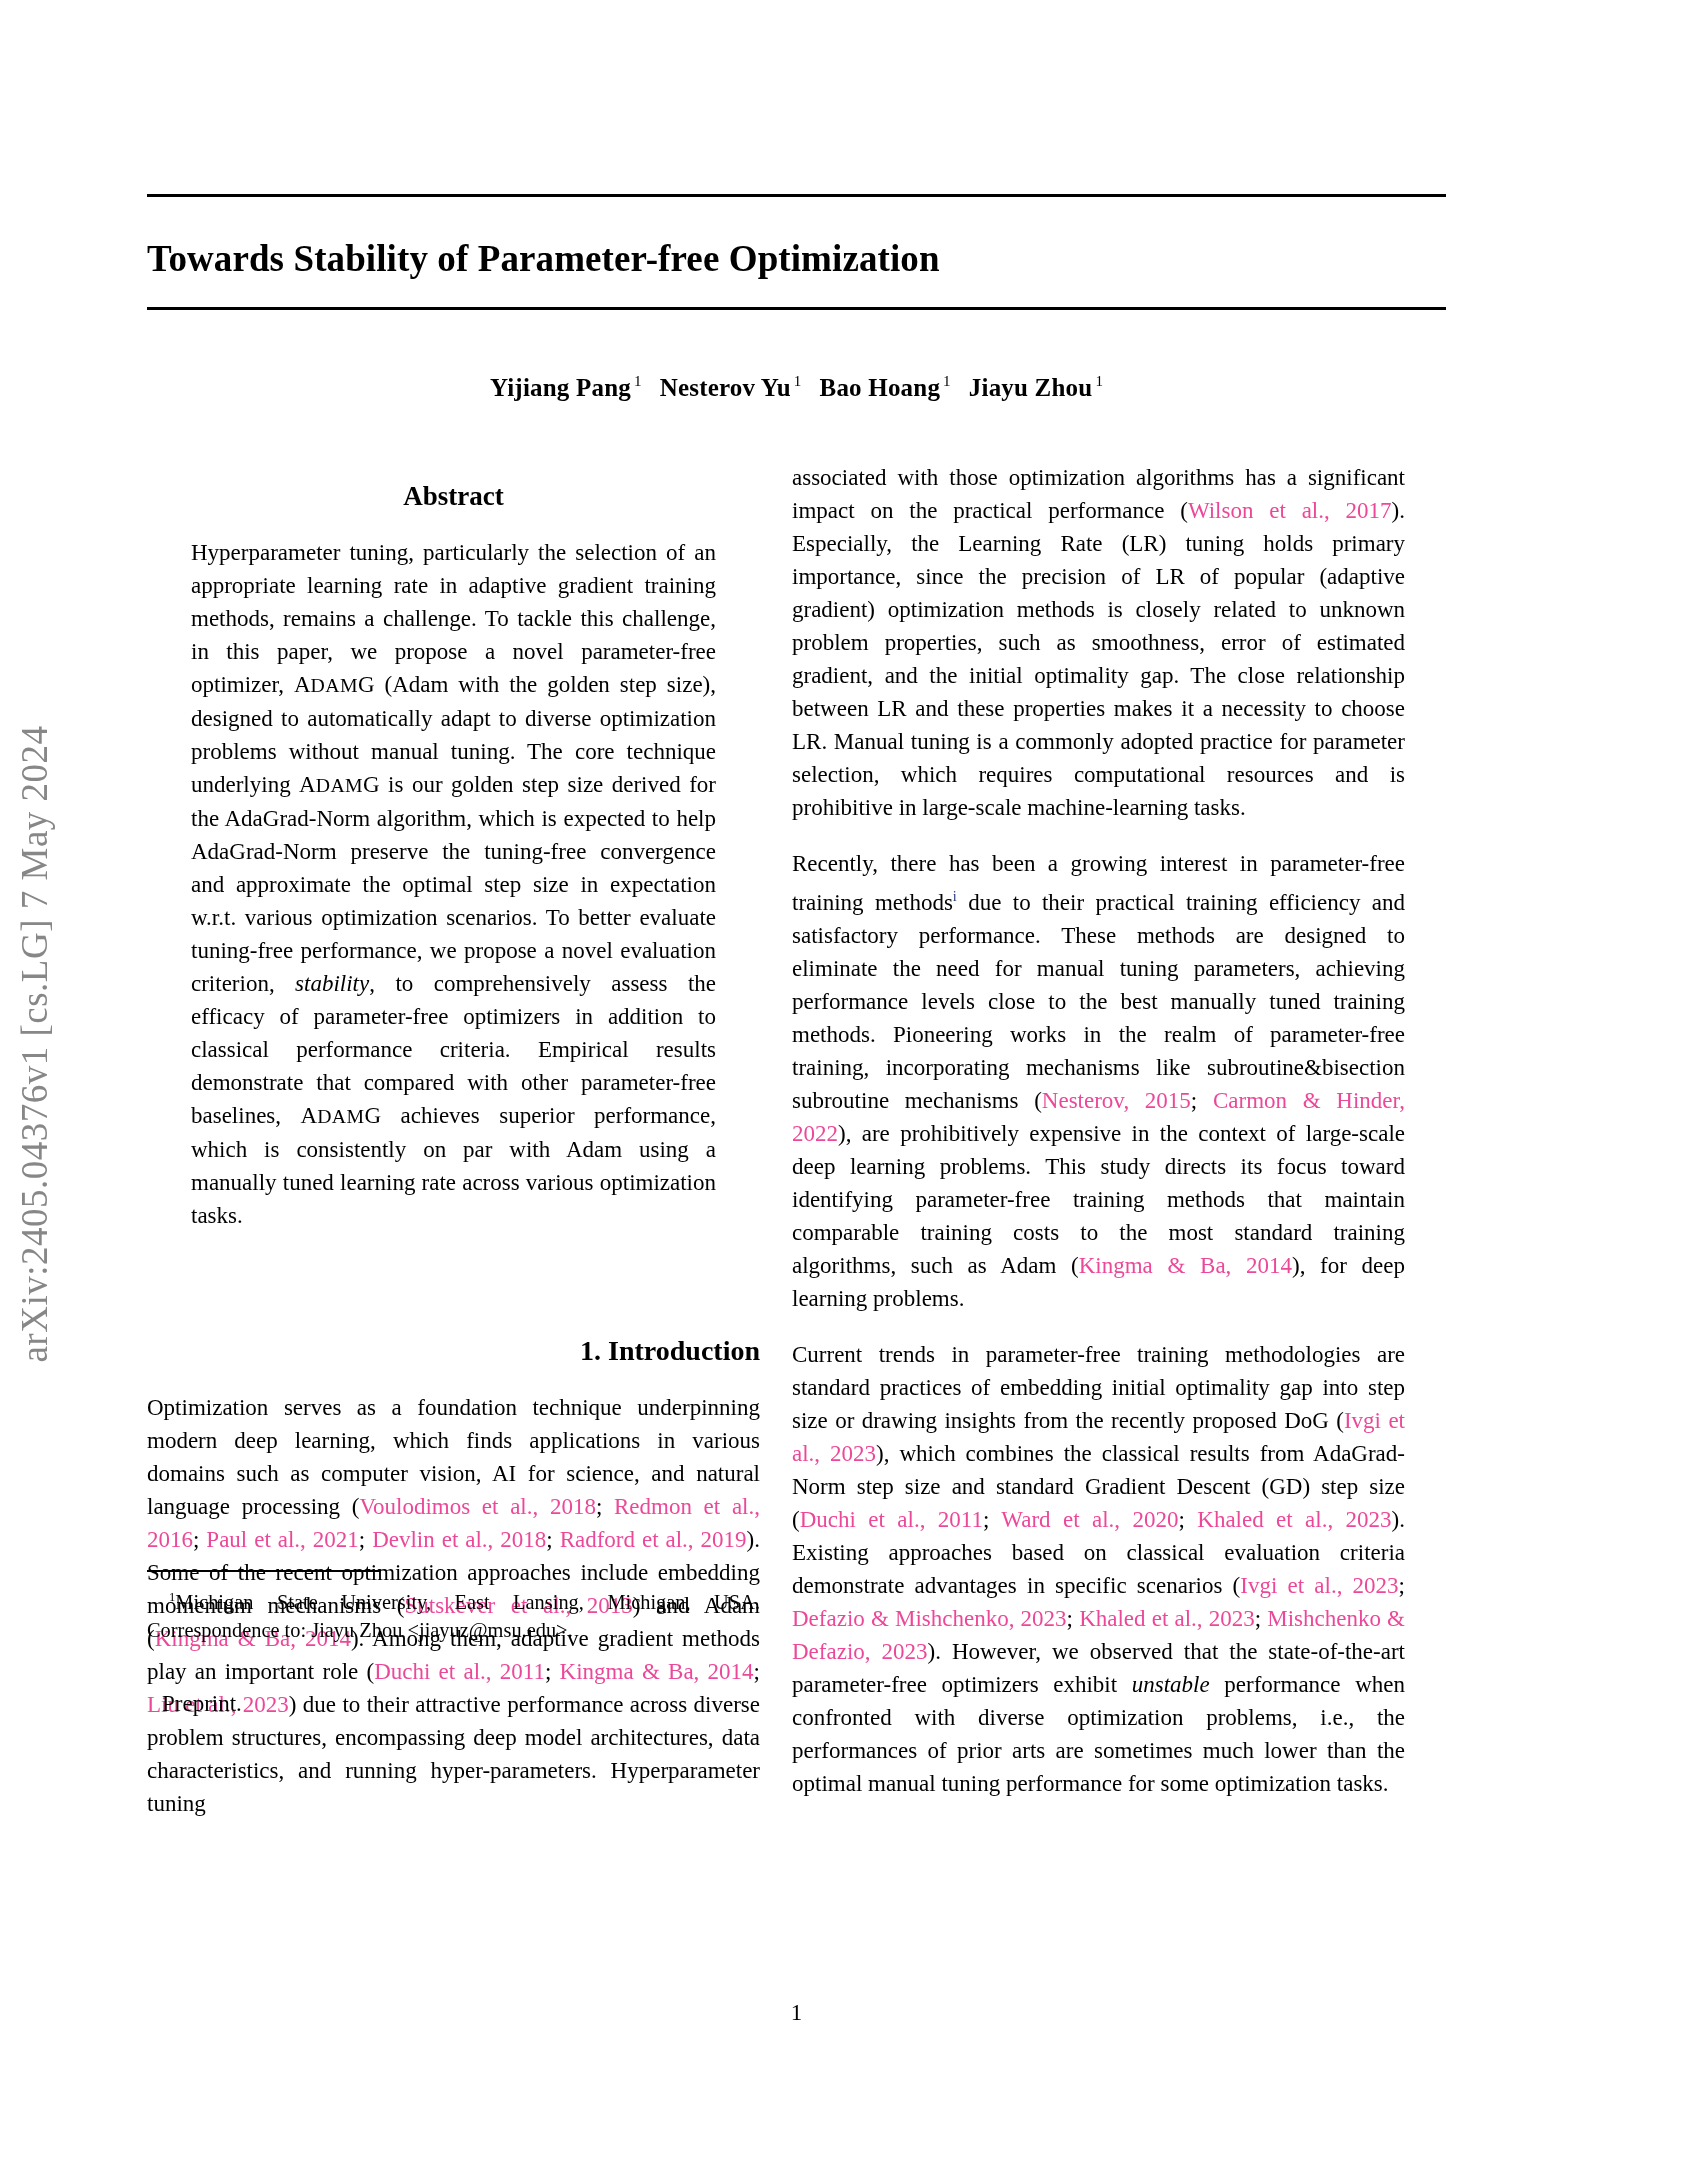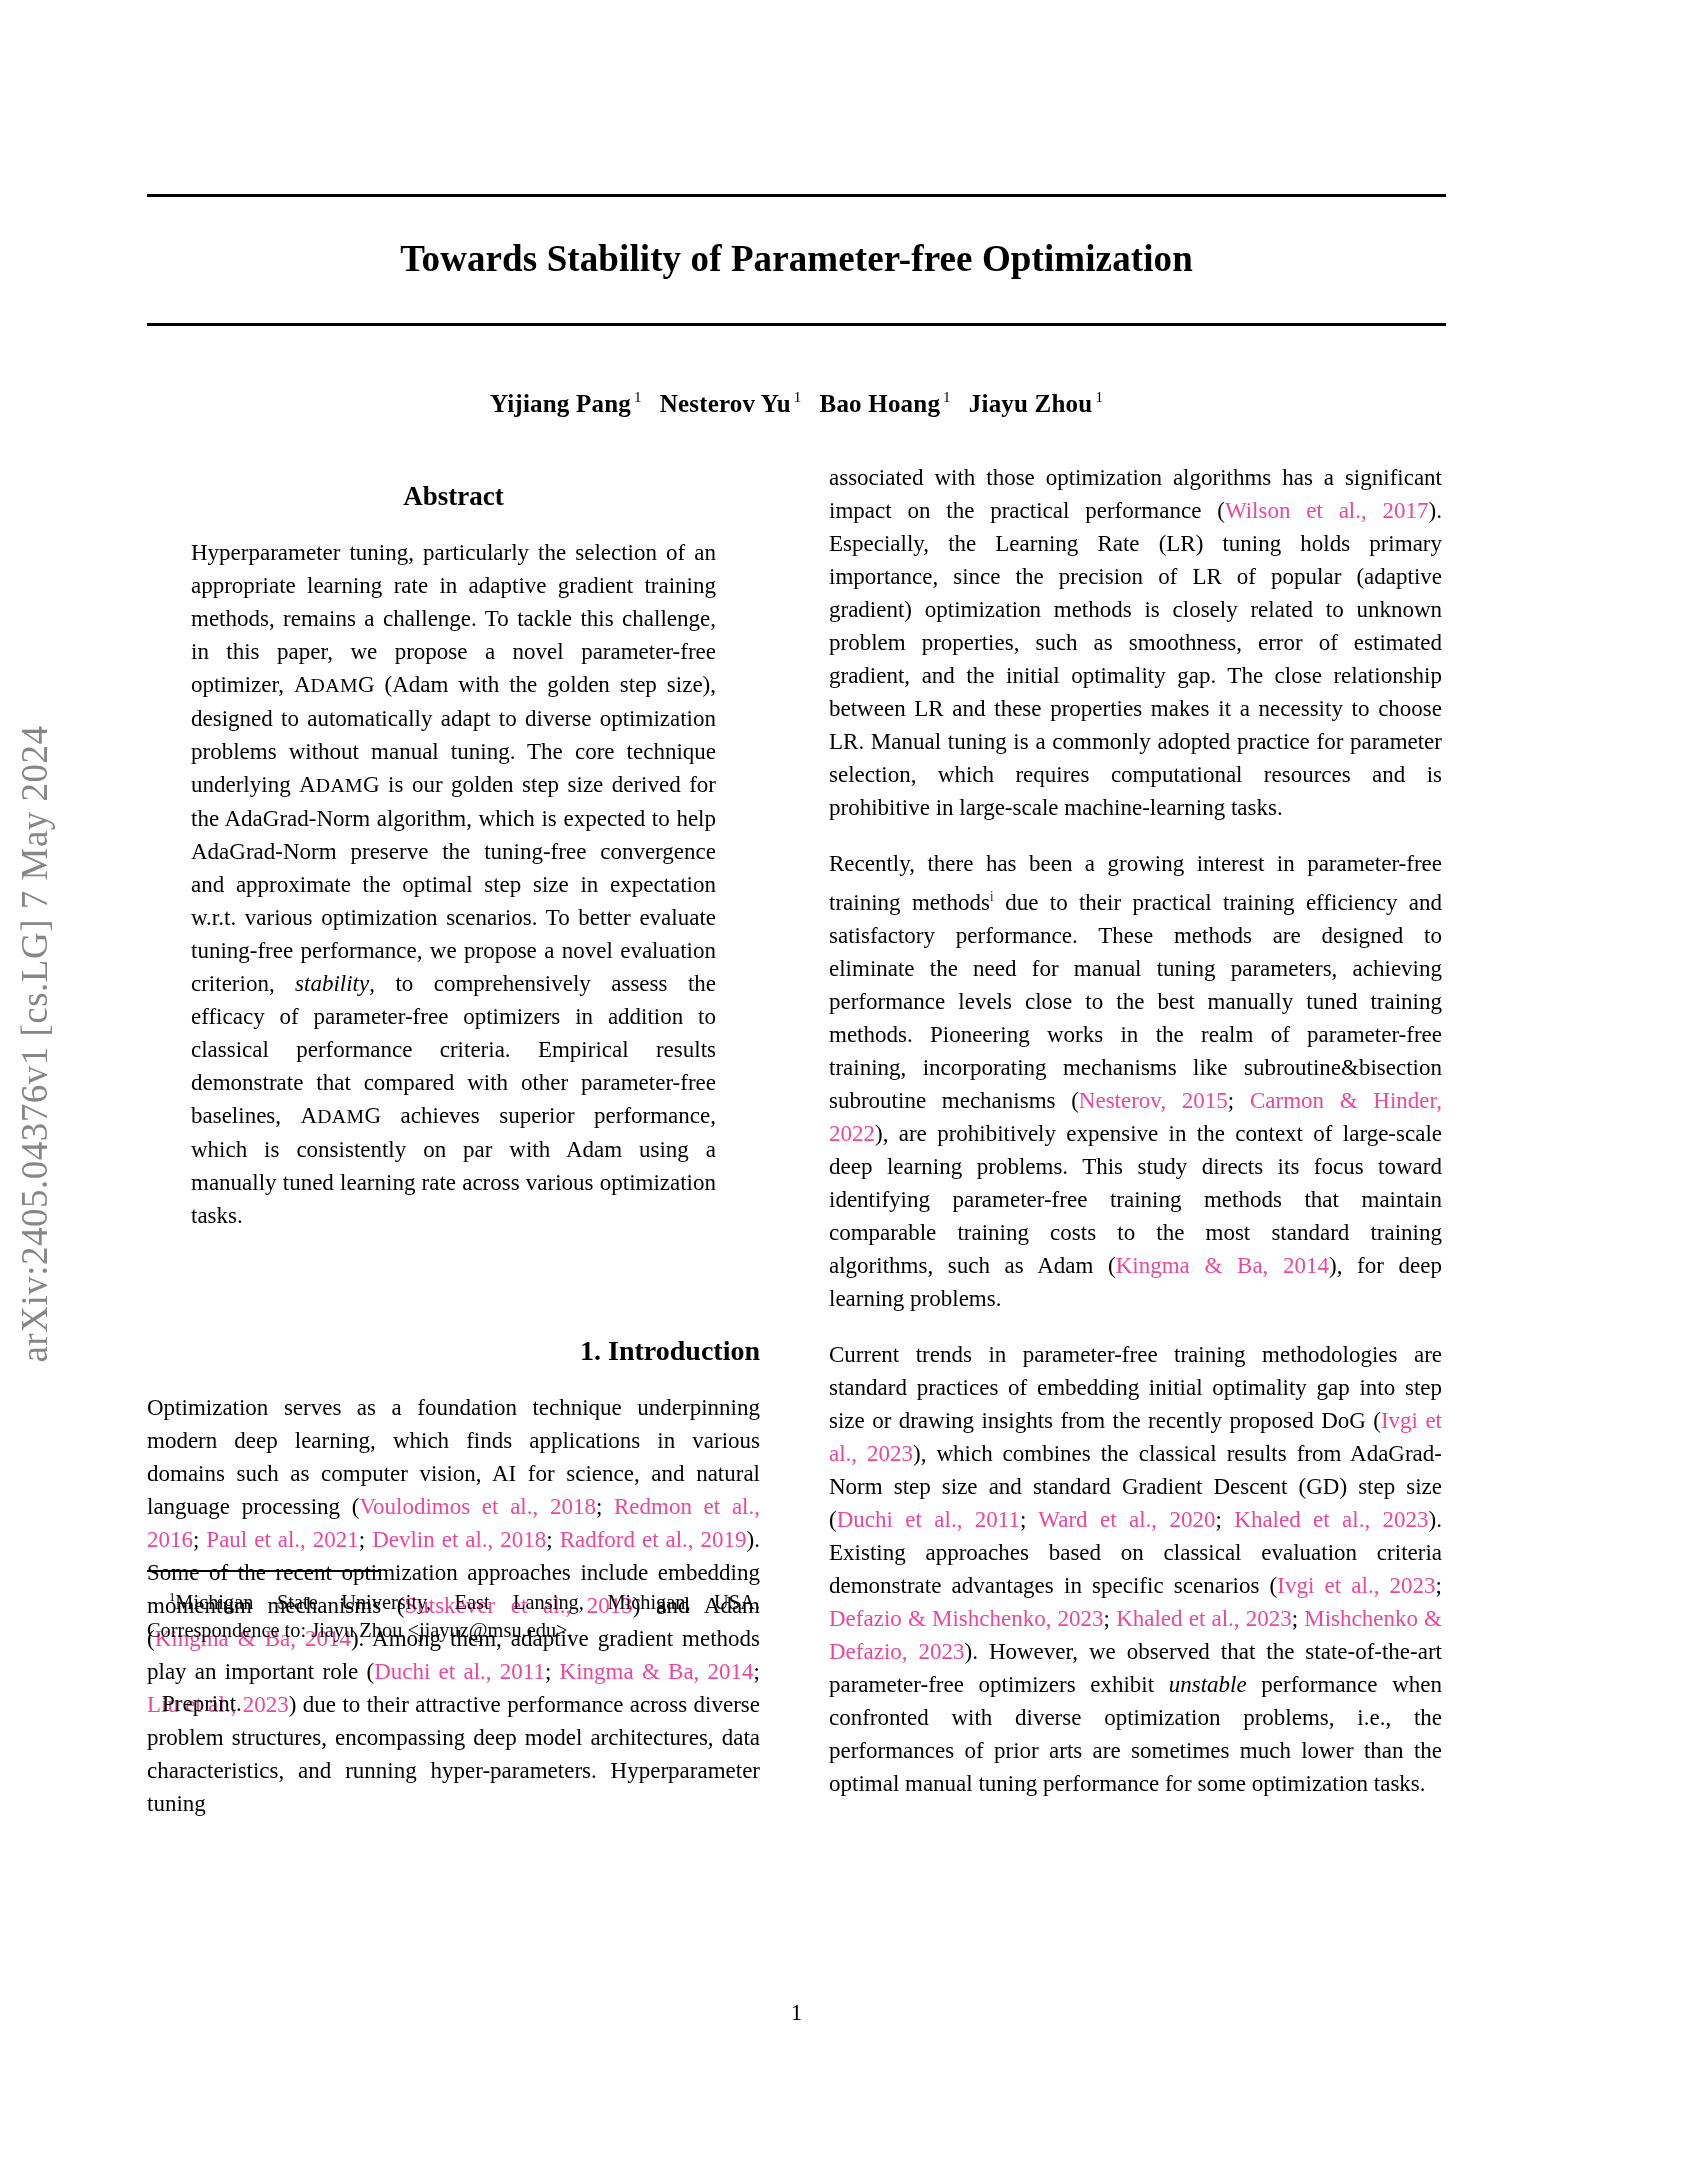--- a/index.html
+++ b/index.html
@@ -47,25 +47,24 @@
   }
   .rule {
     height: 3px;
     background: #000;
     width: 100%;
   }
   .rule-top { margin-top: 194px; }
   .rule-bottom { margin-top: 0px; }
 
   .paper-title {
-    text-align: center;
     font-size: 37px;
     font-weight: bold;
     letter-spacing: 0.1px;
-    padding: 40px 0 42px 0;
+    padding: 40px 0 26px 0;
     line-height: 1.2;
   }
 
   .authors {
     text-align: center;
     font-size: 25px;
     font-weight: bold;
     margin-top: 63px;
     letter-spacing: 0.2px;
   }
@@ -77,21 +76,21 @@
     margin-left: 3px;
   }
 
   
   .columns {
     position: absolute;
     top: 461px;
     left: 0;
     width: 1299px;
     display: flex;
-    gap: 69px;
+    gap: 32px;
   }
   .col {
     width: 613px;
     position: relative;
   }
 
   .abstract-block {
     padding: 0 44px;
   }
   .abstract-heading {

